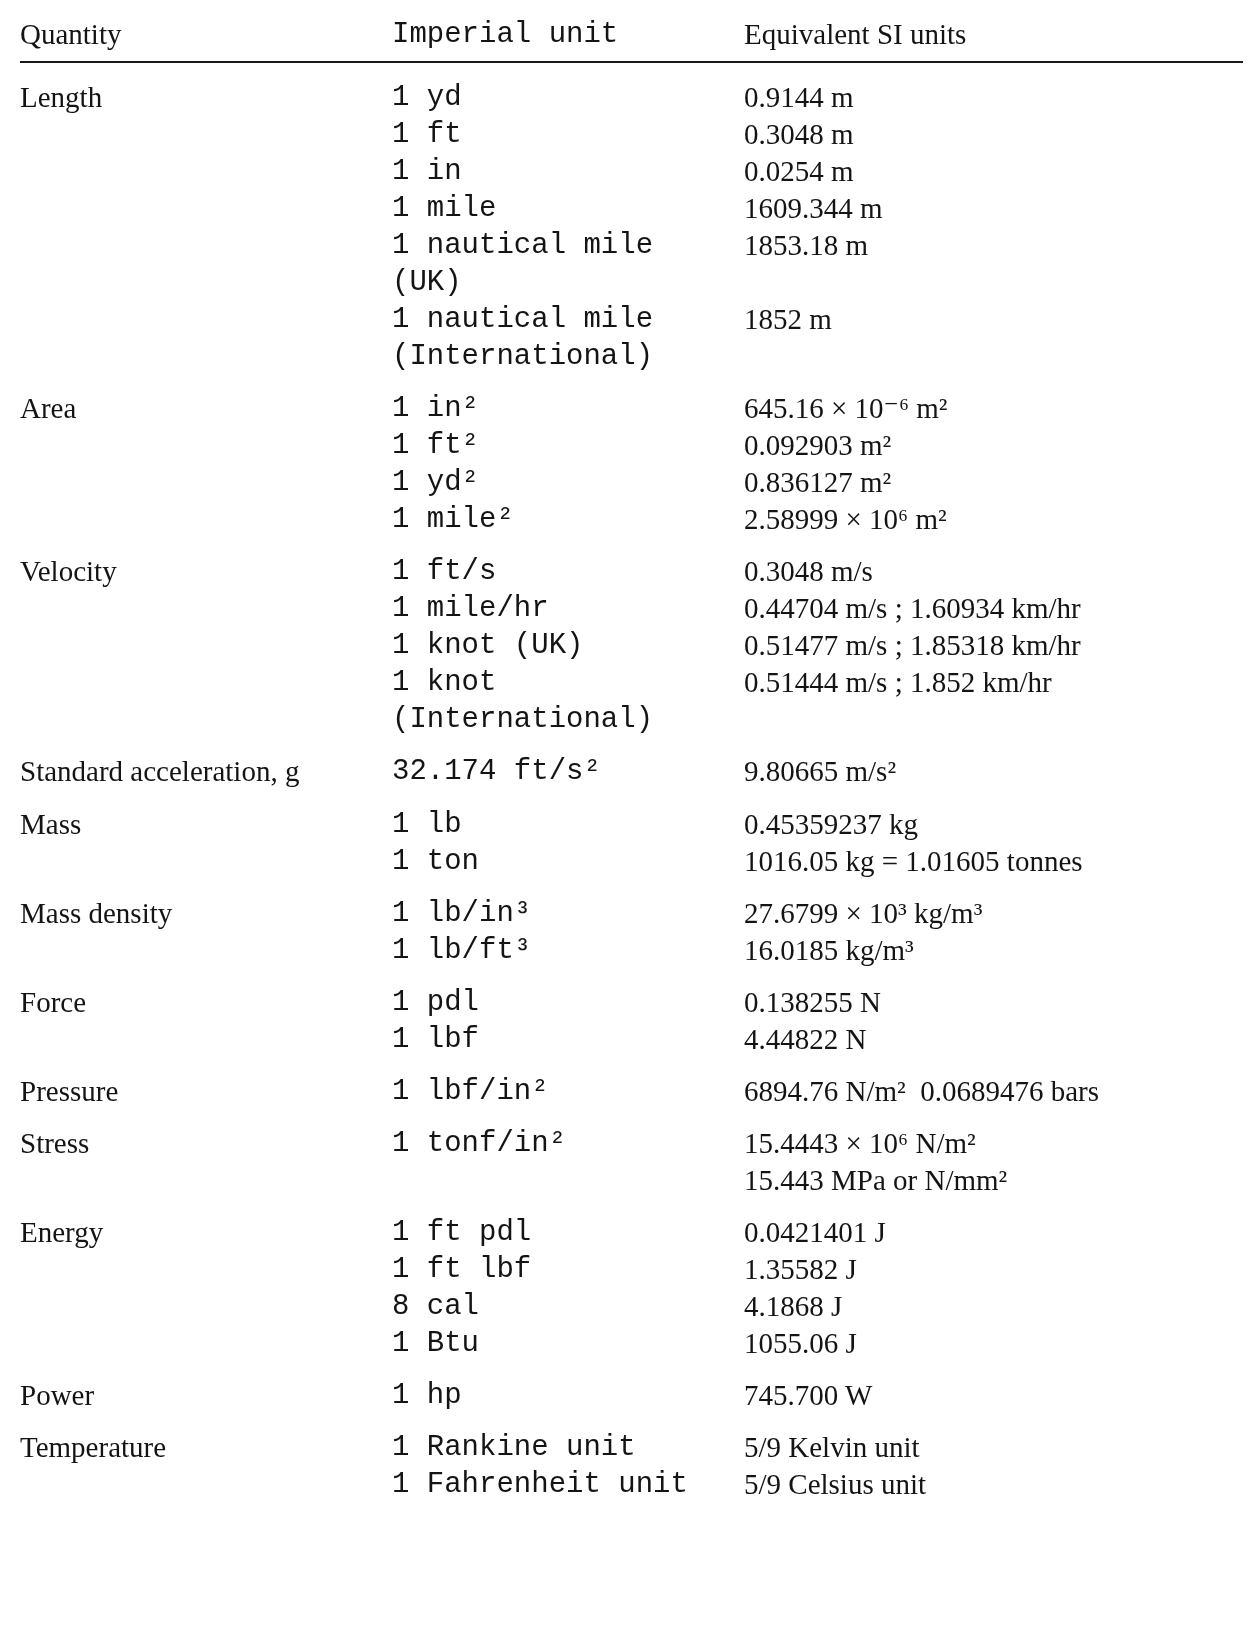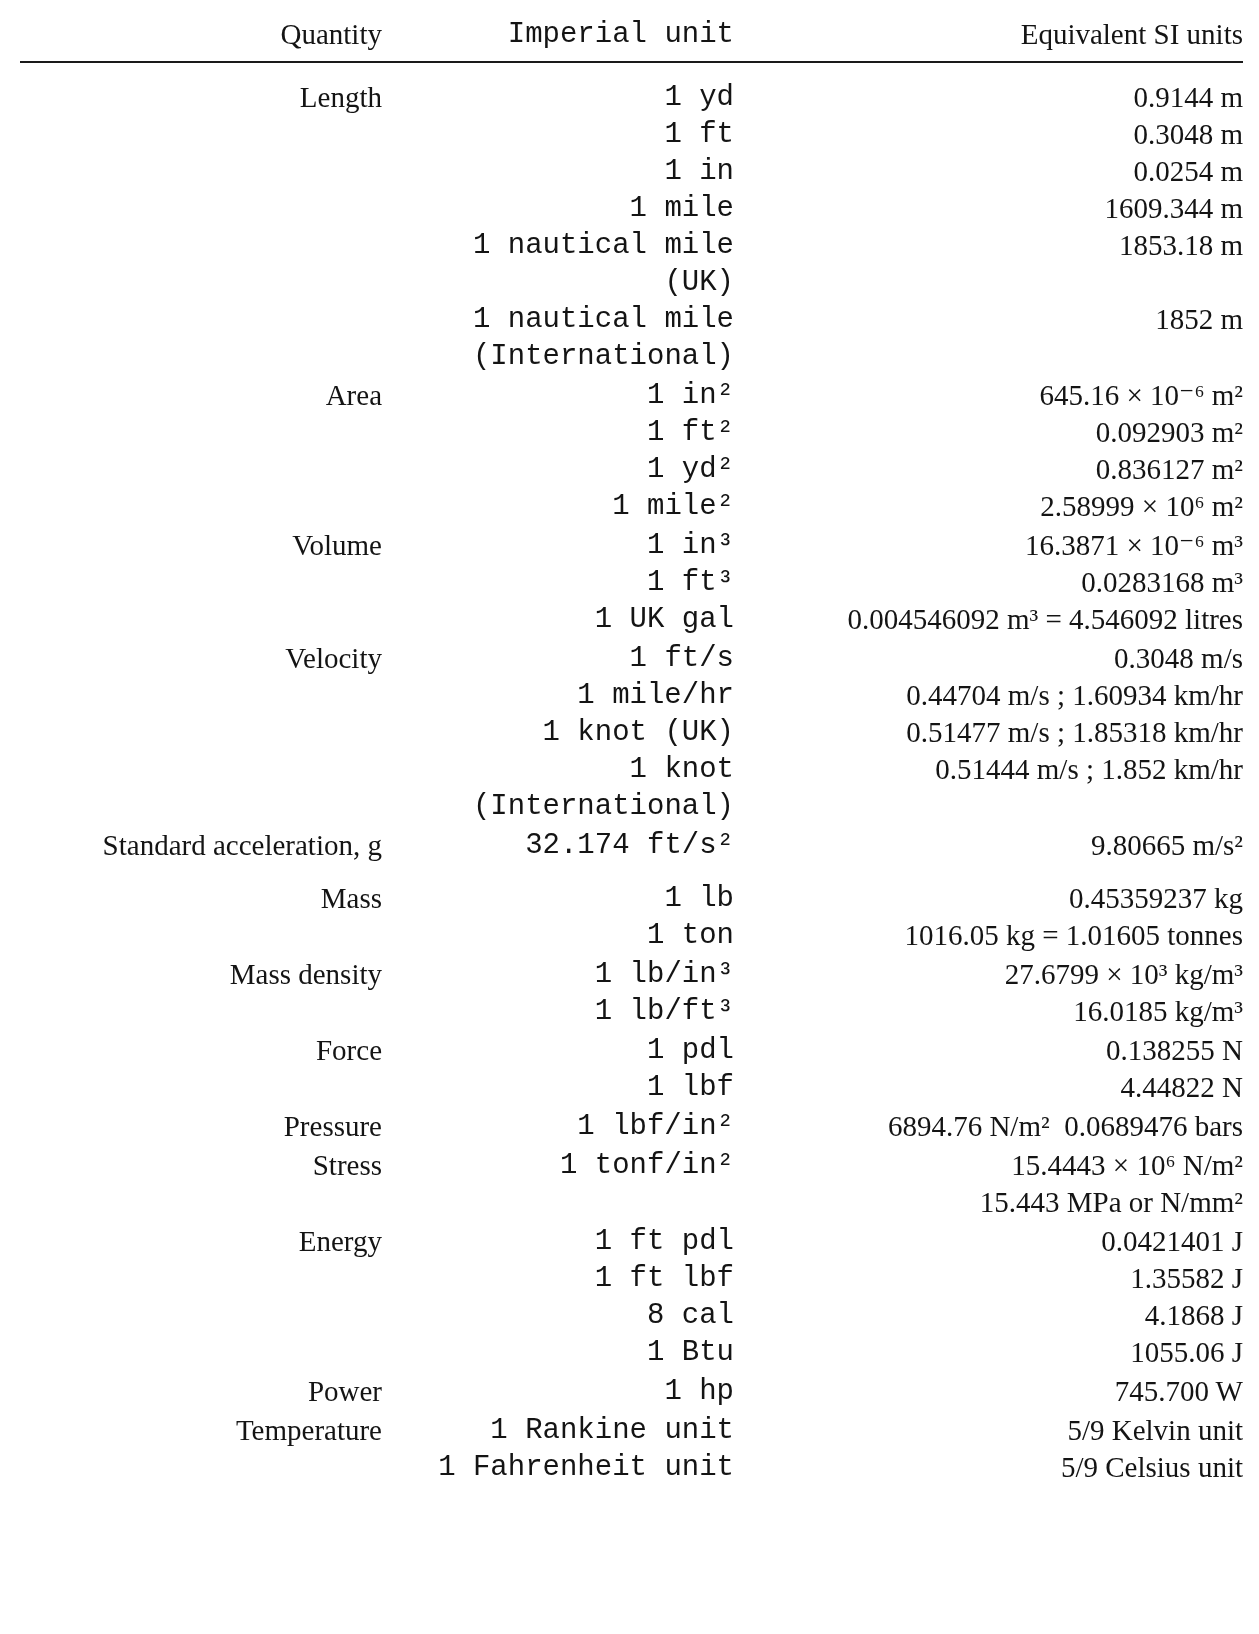--- a/index.html
+++ b/index.html
@@ -16,21 +16,20 @@
     font-family: "Liberation Serif", "DejaVu Serif", serif;
     font-size: 29px;
     color: #141414;
   }
   .table {
     width: 100%;
   }
   .row {
     display: flex;
     align-items: flex-start;
-    text-align: right;
   }
   .cell {
     line-height: 37px;
     white-space: pre-line;
     box-sizing: border-box;
   }
   .cell.q {
     flex: 0 0 372px;
     width: 372px;
     padding-right: 10px;
@@ -48,21 +47,21 @@
     padding-top: 4px;
     padding-bottom: 2px;
   }
   .rule {
     border: none;
     border-top: 2px solid #1a1a1a;
     margin: 6px 0 16px 0;
     width: 100%;
   }
   .group {
-    margin-top: 2px;
+    margin-top: 15px;
   }
   .group.attached {
     margin-top: 16px;
   }
 </style>
 </head>
 <body>
 
 <div class="page">
   <div class="table">
@@ -127,37 +126,20 @@
             <div class="cell si">0.836127 m²</div>
           </div>
           <div class="row">
             <div class="cell q"></div>
             <div class="cell imp">1 mile²</div>
             <div class="cell si">2.58999 × 10⁶ m²</div>
           </div>
         </div>
         <div class="group">
           <div class="row">
-            <div class="cell q">Volume</div>
-            <div class="cell imp">1 in³</div>
-            <div class="cell si">16.3871 × 10⁻⁶ m³</div>
-          </div>
-          <div class="row">
-            <div class="cell q"></div>
-            <div class="cell imp">1 ft³</div>
-            <div class="cell si">0.0283168 m³</div>
-          </div>
-          <div class="row">
-            <div class="cell q"></div>
-            <div class="cell imp">1 UK gal</div>
-            <div class="cell si">0.004546092 m³ = 4.546092 litres</div>
-          </div>
-        </div>
-        <div class="group">
-          <div class="row">
             <div class="cell q">Velocity</div>
             <div class="cell imp">1 ft/s</div>
             <div class="cell si">0.3048 m/s</div>
           </div>
           <div class="row">
             <div class="cell q"></div>
             <div class="cell imp">1 mile/hr</div>
             <div class="cell si">0.44704 m/s ; 1.60934 km/hr</div>
           </div>
           <div class="row">

